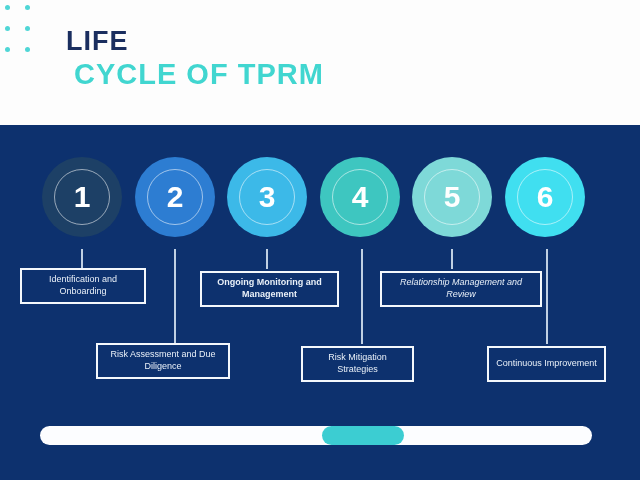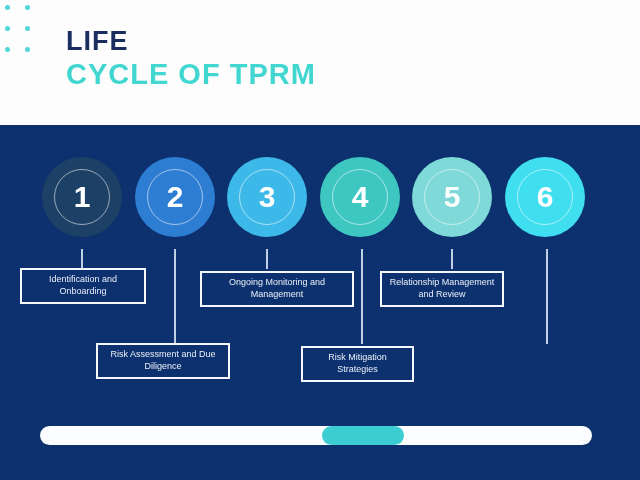--- a/index.html
+++ b/index.html
@@ -92,21 +92,21 @@
     <div class="deco-dots">
       <i style="background-color: rgb(79, 214, 214);"></i>
       <i style="background-color: rgb(79, 214, 214);"></i>
       <i style="background-color: rgb(79, 214, 214);"></i>
       <i style="background-color: rgb(79, 214, 214);"></i>
       <i style="background-color: rgb(79, 214, 214);"></i>
       <i style="background-color: rgb(79, 214, 214);"></i>
     </div>
     <div class="title-block">
       <div class="title-line1">LIFE</div>
-      <div class="title-line2" style="color: rgb(65, 214, 208);">CYCLE OF TPRM</div>
+      <div class="title-line2" style="color: rgb(65, 214, 208); margin-left: 8px;">CYCLE OF TPRM</div>
     </div>
   </div>
 
   <div class="circle" style="left: 42px; background-color: rgb(29, 64, 102);">
     <span class="ring"></span>
     <span class="num">1</span>
   </div>
   <div class="circle" style="left: 135px; background-color: rgb(45, 125, 210);">
     <span class="ring"></span>
     <span class="num">2</span>
@@ -131,31 +131,34 @@
   <div class="connector short" style="left:81px;"></div>
   <div class="connector long" style="left:174px;"></div>
   <div class="connector short" style="left:266px;"></div>
   <div class="connector long" style="left:361px;"></div>
   <div class="connector short" style="left:451px;"></div>
   <div class="connector long" style="left:546px;"></div>
 
   <div class="label-box" style="left:20px;  top:268px; width:126px; height:30px;">
     <span>Identification and Onboarding</span>
   </div>
-  <div class="label-box" style="left:200px; top:271px; width:154px; height:31px;">
+  <div class="label-box" style="left:200px; top:271px; width:139px; height:31px;font-weight:bold;">
     <span>Ongoing Monitoring and Management</span>
   </div>
-  <div class="label-box" style="left:380px; top:271px; width:124px; height:32px;">
+  <div class="label-box" style="left:380px; top:271px; width:162px; height:32px;font-style:italic;">
     <span>Relationship Management and Review</span>
   </div>
 
   <div class="label-box" style="left:96px;  top:343px; width:134px; height:36px;">
     <span>Risk Assessment and Due Diligence</span>
   </div>
   <div class="label-box" style="left:301px; top:346px; width:113px; height:28px;">
     <span>Risk Mitigation Strategies</span>
   </div>
+  <div class="label-box" style="left:487px; top:346px; width:119px; height:26px;">
+    <span>Continuous Improvement</span>
+  </div>
 
   <div class="scroll-track">
     <div class="scroll-thumb" style="background-color: rgb(60, 205, 210);"></div>
   </div>
 
 </div>
 
 </body></html>

